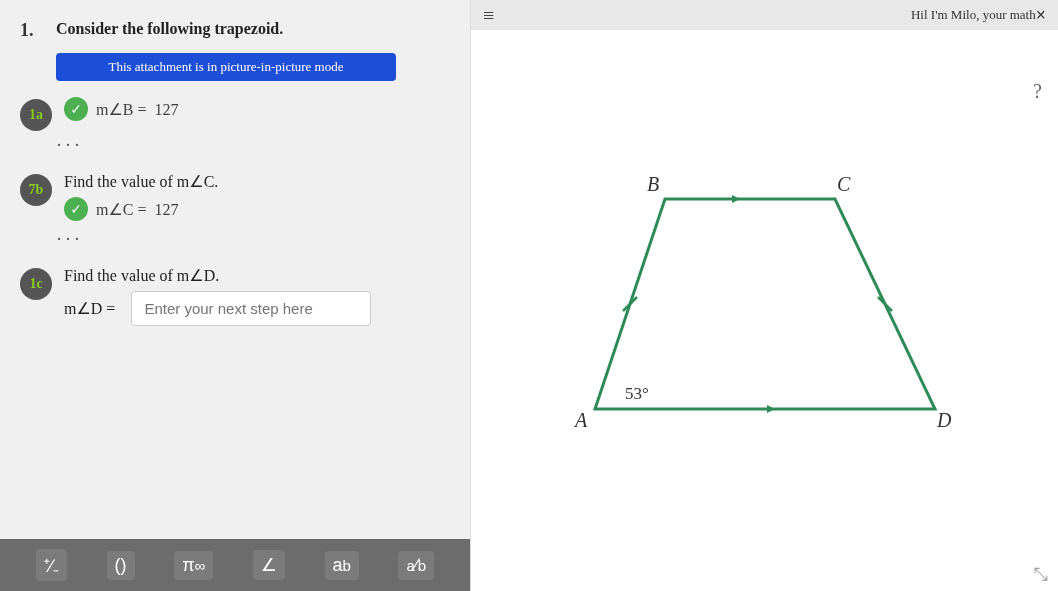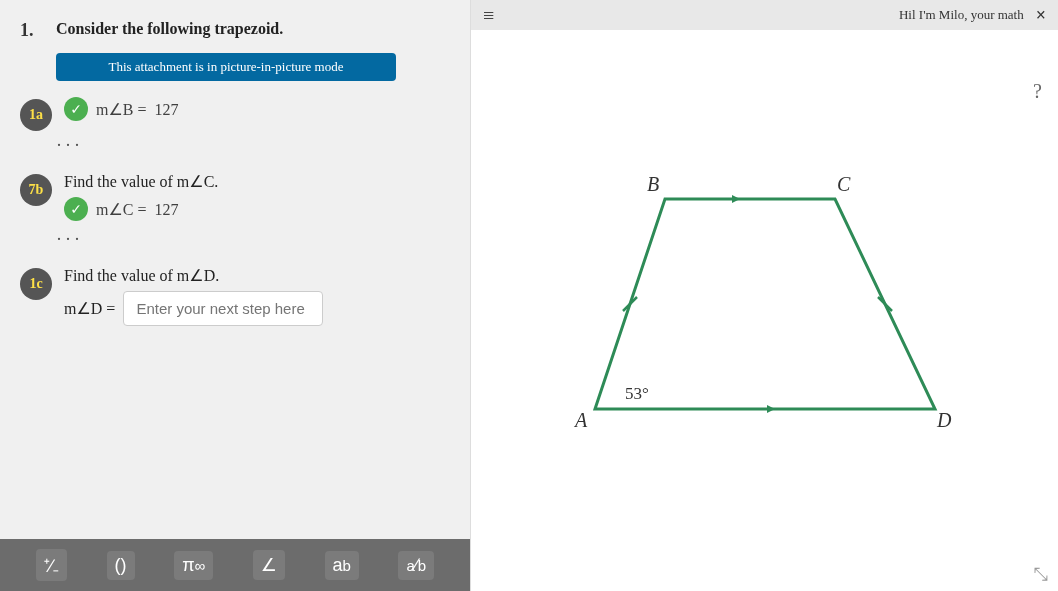--- a/index.html
+++ b/index.html
@@ -42,21 +42,21 @@
       min-width: 24px;
     }
 
     .question-text {
       font-size: 16px;
       font-weight: bold;
       color: #222;
     }
 
     .pip-banner {
-      background: #0369a1;
+      background: #1d4ed8;
       color: white;
       text-align: center;
       padding: 6px 10px;
       border-radius: 4px;
       font-size: 13px;
       margin-left: 36px;
       margin-bottom: 16px;
       max-width: 340px;
     }
 
@@ -64,21 +64,21 @@
       display: flex;
       align-items: flex-start;
       margin-bottom: 4px;
     }
 
     .step-badge {
       width: 32px;
       height: 32px;
       border-radius: 50%;
       background: #555;
-      color: #fde047;
+      color: #84cc16;
       display: flex;
       align-items: center;
       justify-content: center;
       font-size: 14px;
       font-weight: bold;
       margin-right: 12px;
       flex-shrink: 0;
       margin-top: 2px;
     }
 
@@ -128,38 +128,38 @@
     .step-section {
       position: relative;
       z-index: 1;
       margin-bottom: 16px;
     }
 
     
     .input-row {
       display: flex;
       align-items: center;
-      gap: 8px;
+      gap: 16px;
       margin-top: 6px;
     }
 
     .input-label {
       font-size: 16px;
       color: #222;
       white-space: nowrap;
     }
 
     .answer-input {
       border: 1px solid #ccc;
       border-radius: 4px;
       padding: 8px 12px;
       font-size: 15px;
       color: #999;
       background: white;
-      width: 200px;
+      width: 240px;
       outline: none;
     }
 
     
     .toolbar {
       position: absolute;
       bottom: 0;
       left: 0;
       right: 0;
       background: #6c6c6c;
@@ -204,21 +204,21 @@
       background: #e8e8e8;
       display: flex;
       align-items: center;
       justify-content: space-between;
       padding: 0 12px;
     }
 
     .top-bar-right {
       display: flex;
       align-items: center;
-      gap: 12px;
+      gap: 0;
       font-size: 12px;
       color: #333;
     }
   </style>
 </head>
 <body>
 
 <div class="main-container">
 
   <div class="left-panel">

